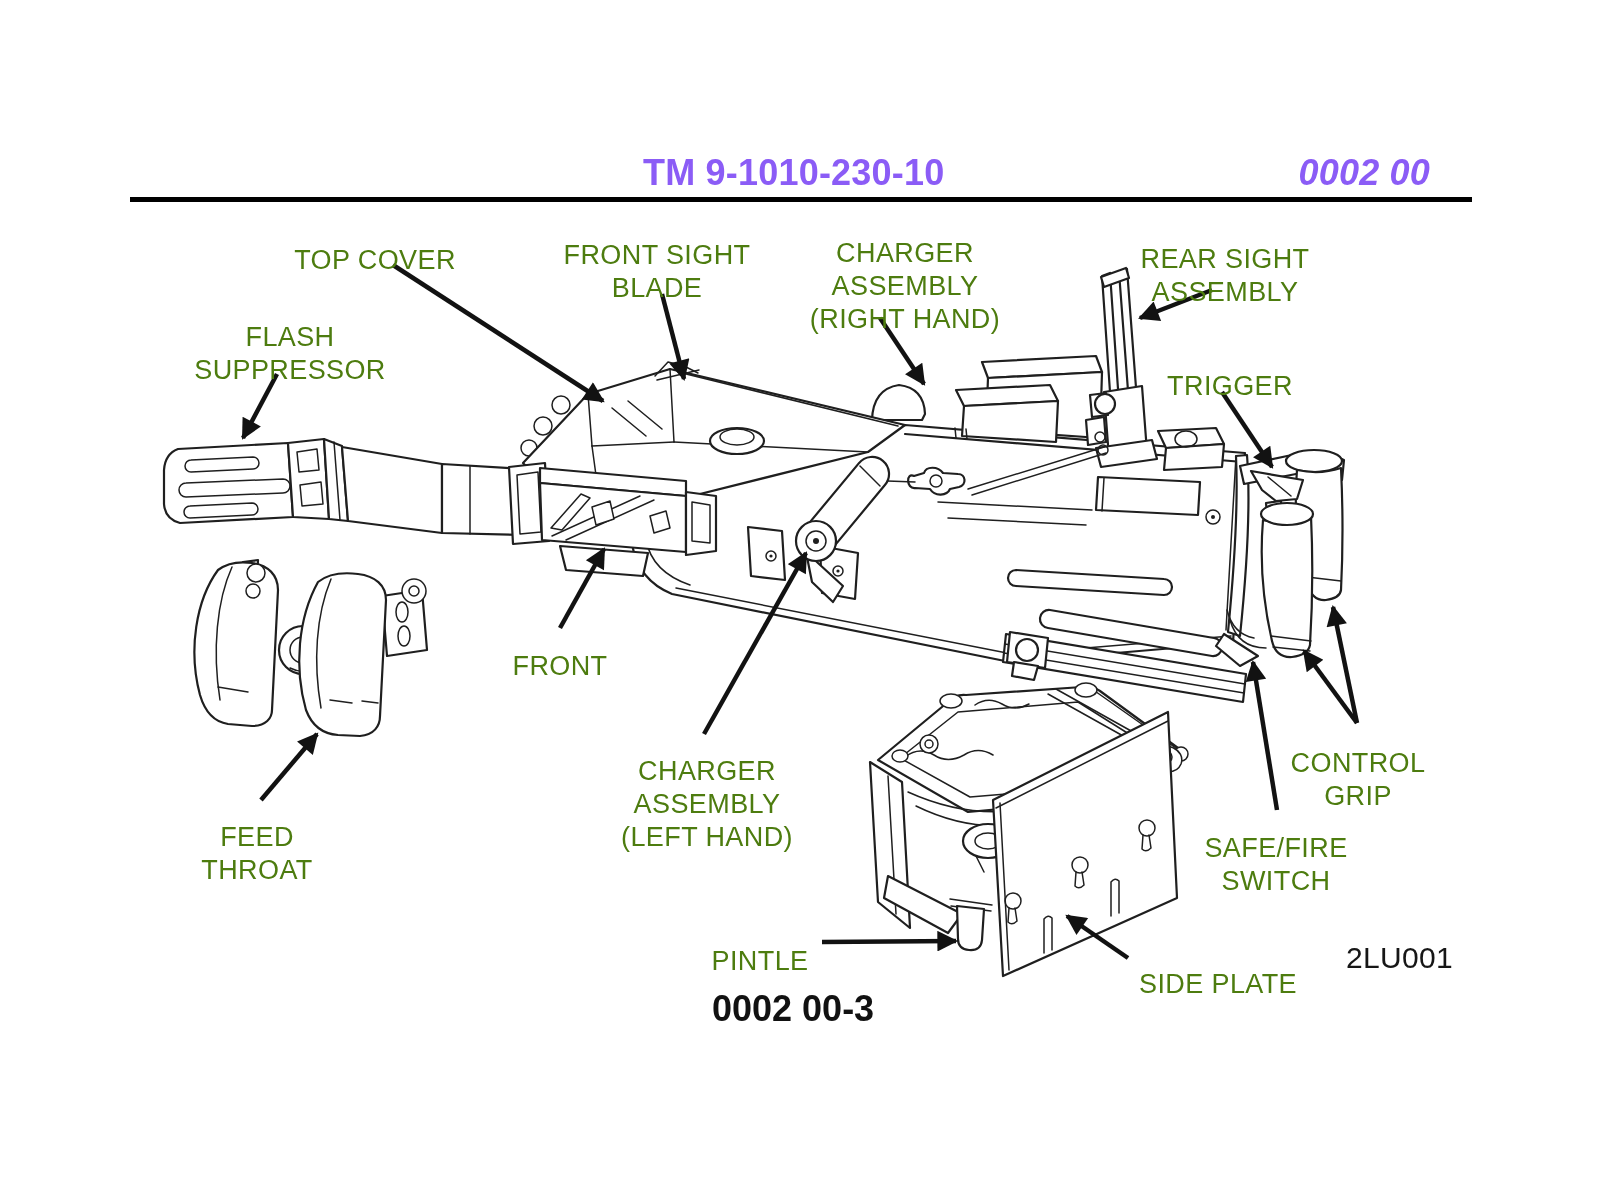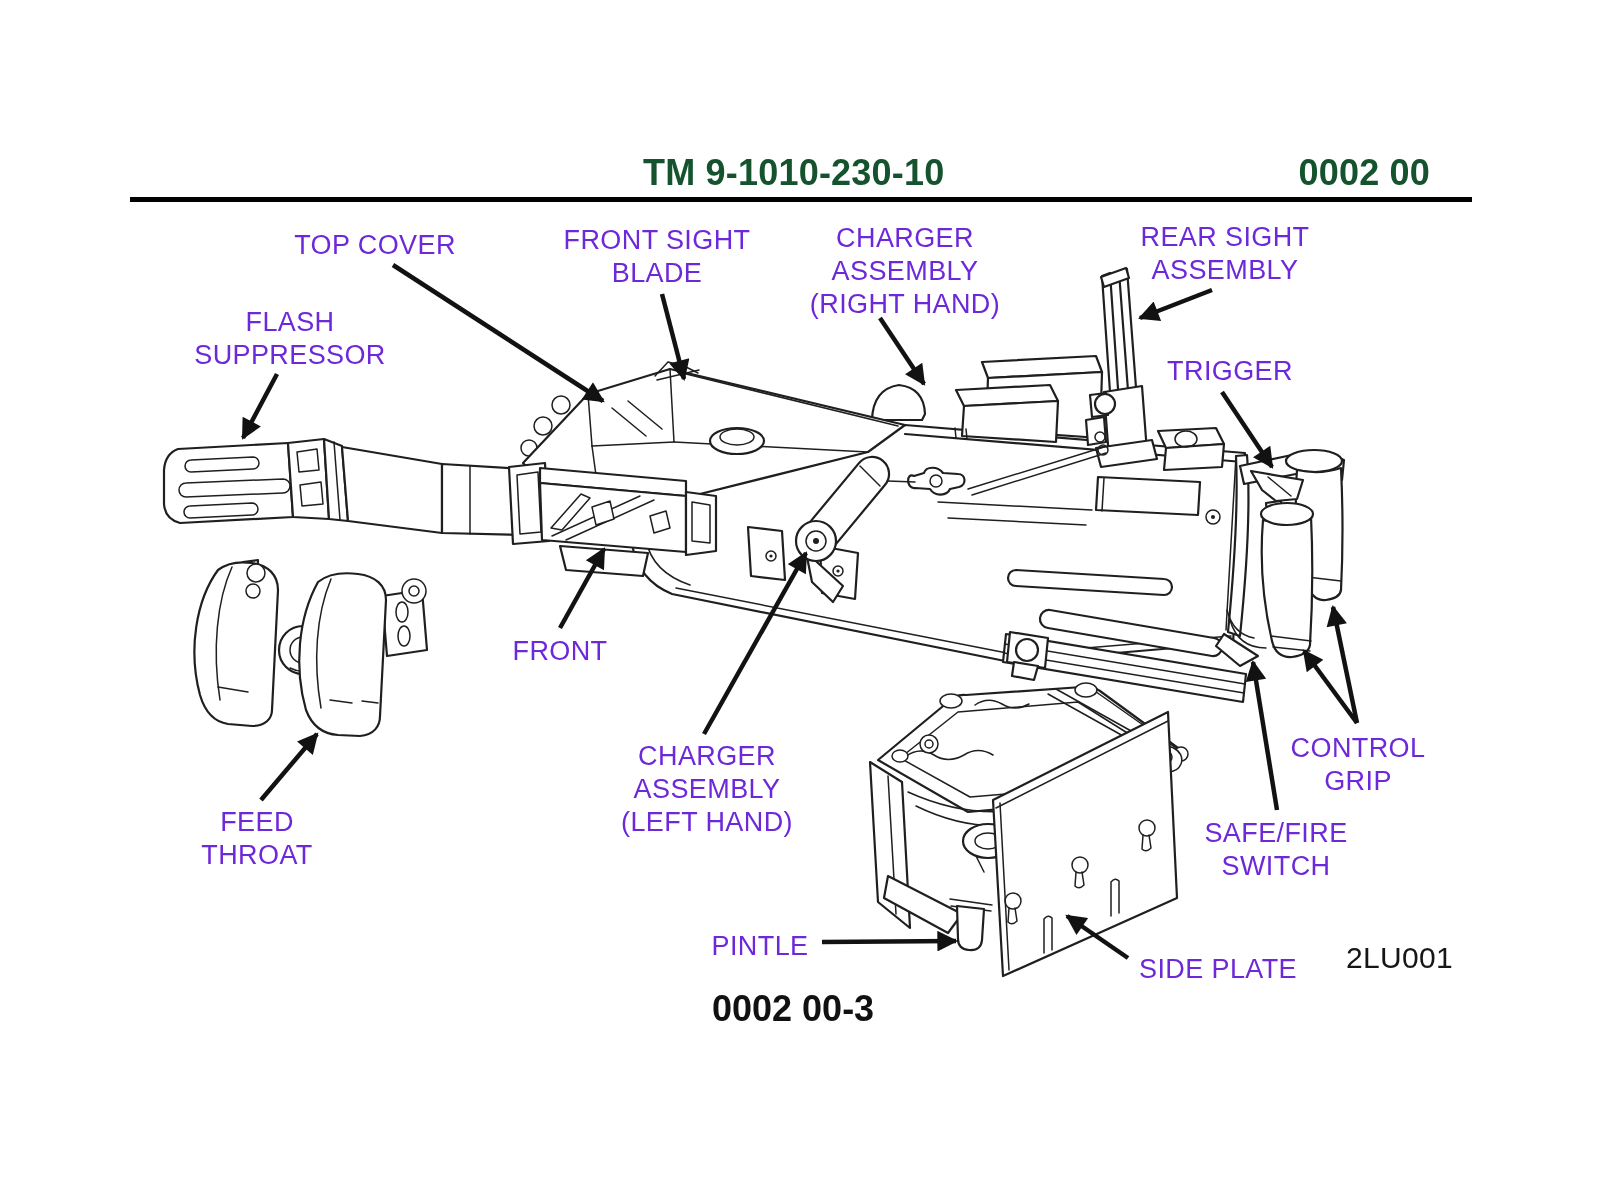--- a/index.html
+++ b/index.html
@@ -1,38 +1,38 @@
 <!DOCTYPE html>
 <html><head>
 <meta charset="utf-8">
 <style>
   html,body{margin:0;padding:0;background:#ffffff;}
   .page{position:relative;width:1600px;height:1192px;background:#fff;overflow:hidden;
         font-family:"Liberation Sans", sans-serif;color:#161616;}
-  .hdr{position:absolute;font-weight:bold;font-size:36px;letter-spacing:0.2px;color:#14532d;}
+  .hdr{position:absolute;font-weight:bold;font-size:36px;letter-spacing:0.2px;color:#8b5cf6;}
   .rule{position:absolute;left:130px;top:197px;width:1342px;height:5px;background:#000;}
   .callout{position:absolute;transform:translateX(-50%);text-align:center;
-           font-size:27px;line-height:33px;letter-spacing:0.4px;white-space:nowrap;color:#6d28d9;}
+           font-size:27px;line-height:33px;letter-spacing:0.4px;white-space:nowrap;color:#4d7c0f;margin-top:15px;}
   .callout span{display:block;}
   .figcode{position:absolute;font-size:30px;letter-spacing:0.3px;color:#161616;}
   .footnum{position:absolute;font-weight:bold;font-size:36px;color:#111;}
   svg.diagram{position:absolute;left:0;top:0;}
   .ln{fill:none;stroke:#1f1f1f;stroke-width:2.2;stroke-linejoin:round;stroke-linecap:round;}
   .fw{fill:#ffffff;stroke:#1f1f1f;stroke-width:2.2;stroke-linejoin:round;stroke-linecap:round;}
   .tn{stroke-width:1.5;}
   .dotf{fill:#1f1f1f;stroke:none;}
   .ar{stroke:#121212;stroke-width:4.5;fill:none;stroke-linecap:butt;}
 </style>
 </head>
 <body>
 
 <div class="page">
 
   <div class="hdr" style="left:643px;top:152px;">TM 9-1010-230-10</div>
-  <div class="hdr" style="left:1290px;top:152px;width:140px;text-align:right;">0002 00</div>
+  <div class="hdr" style="left:1290px;top:152px;width:140px;text-align:right;font-style:italic;">0002 00</div>
   <div class="rule"></div>
 
   <svg class="diagram" width="1600" height="1192" viewBox="0 0 1600 1192">
     <defs>
       <marker id="ah" viewBox="0 0 10 10" refX="9" refY="5" markerWidth="5.2" markerHeight="4.6" orient="auto-start-reverse">
         <path d="M0,0 L10,5 L0,10 Z" fill="#121212"></path>
       </marker>
     </defs>
 
     <g>
@@ -258,21 +258,21 @@
   </div>
   <div class="callout" style="left:657px;top:224px;">
     <span>FRONT SIGHT</span>
     <span>BLADE</span>
   </div>
   <div class="callout" style="left:905px;top:222px;">
     <span>CHARGER</span>
     <span>ASSEMBLY</span>
     <span>(RIGHT HAND)</span>
   </div>
-  <div class="callout" style="left:1225px;top:221px;">
+  <div class="callout" style="left:1225px;top:228px;">
     <span>REAR SIGHT</span>
     <span>ASSEMBLY</span>
   </div>
   <div class="callout" style="left:290px;top:306px;">
     <span>FLASH</span>
     <span>SUPPRESSOR</span>
   </div>
   <div class="callout" style="left:1230px;top:355px;">
     <span>TRIGGER</span>
   </div>

